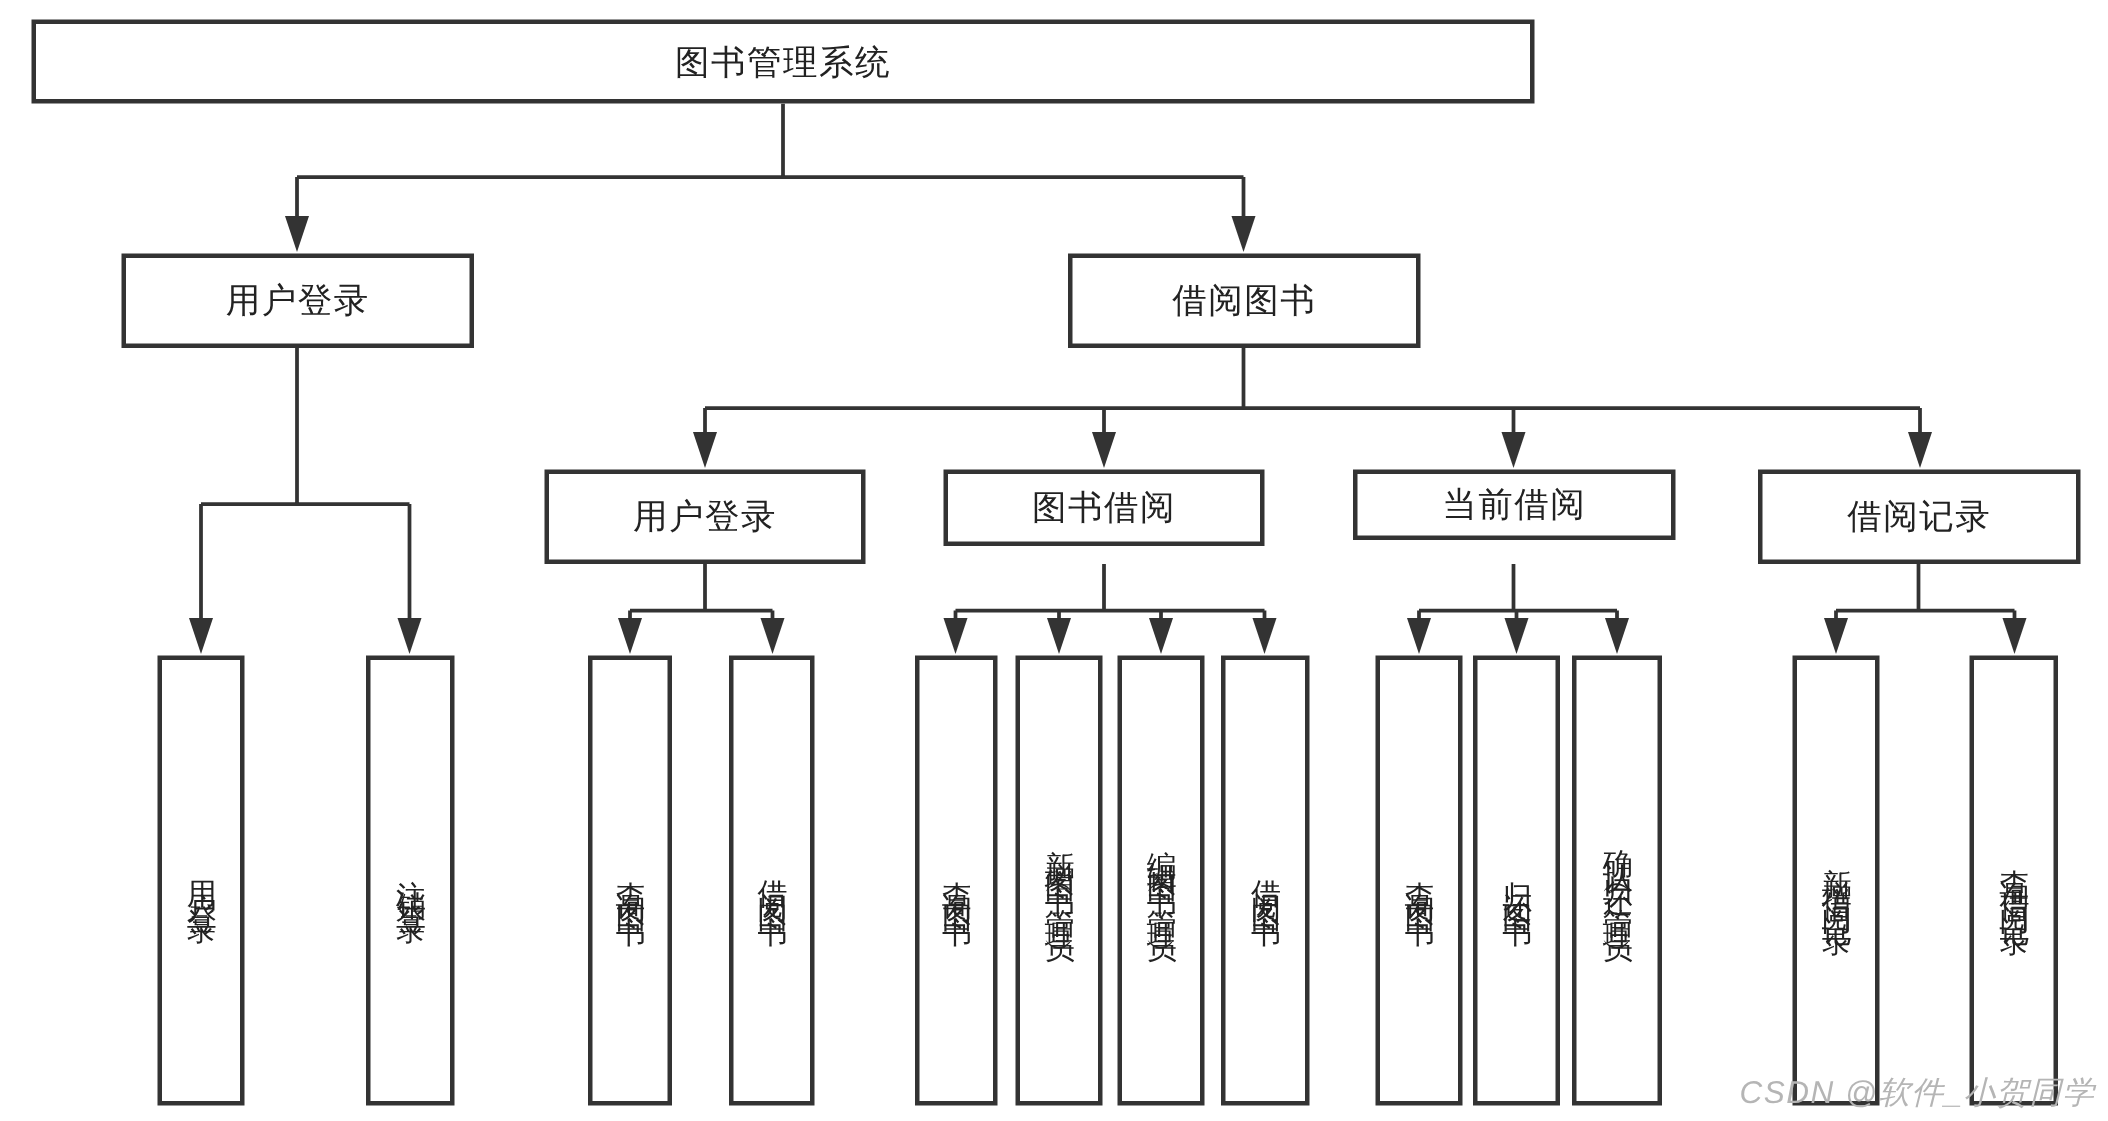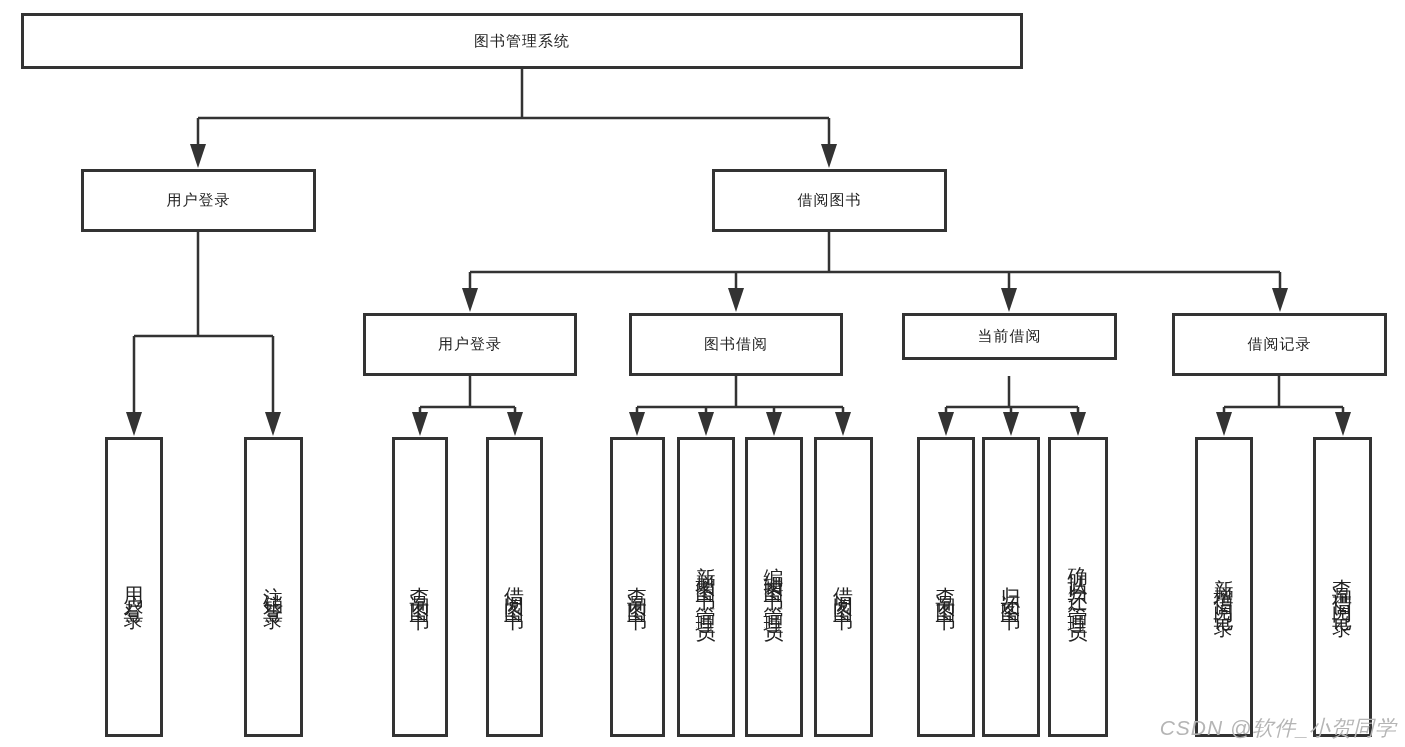--- a/index.html
+++ b/index.html
@@ -20,21 +20,21 @@
   .connectors path.wire{stroke:var(--line);stroke-width:2.5;fill:none;}
   .connectors path.arrow{fill:var(--line);stroke:none;}
   .hbox{
     position:absolute;
     border:3px solid var(--line);
     background:#ffffff;
     display:flex;align-items:center;justify-content:center;
     box-sizing:border-box;
   }
   .hbox .hlabel{
-    font-size:15px;color:var(--text);letter-spacing:1px;white-space:nowrap;text-align:right;
+    font-size:23px;color:var(--text);letter-spacing:1px;white-space:nowrap;text-align:right;
   }
   .leaf{
     position:absolute;
     top:437px;height:300px;
     border:3px solid var(--line);
     background:#ffffff;
     display:flex;align-items:center;justify-content:center;
     box-sizing:border-box;
   }
   .leaf .vtext{
@@ -107,21 +107,21 @@
   <div class="hbox" style="left:81px;top:169px;width:235px;height:63px">
     <span class="hlabel">用户登录</span>
   </div>
   <div class="hbox" style="left:712px;top:169px;width:235px;height:63px">
     <span class="hlabel">借阅图书</span>
   </div>
 
   <div class="hbox" style="left:363px;top:313px;width:214px;height:63px">
     <span class="hlabel">用户登录</span>
   </div>
-  <div class="hbox" style="left:629px;top:313px;width:214px;height:63px">
+  <div class="hbox" style="left:629px;top:313px;width:214px;height:51px">
     <span class="hlabel">图书借阅</span>
   </div>
   <div class="hbox" style="left:902px;top:313px;width:215px;height:47px">
     <span class="hlabel">当前借阅</span>
   </div>
   <div class="hbox" style="left:1172px;top:313px;width:215px;height:63px">
     <span class="hlabel">借阅记录</span>
   </div>
 
   <div class="leaf" style="left:105px;width:58px">

